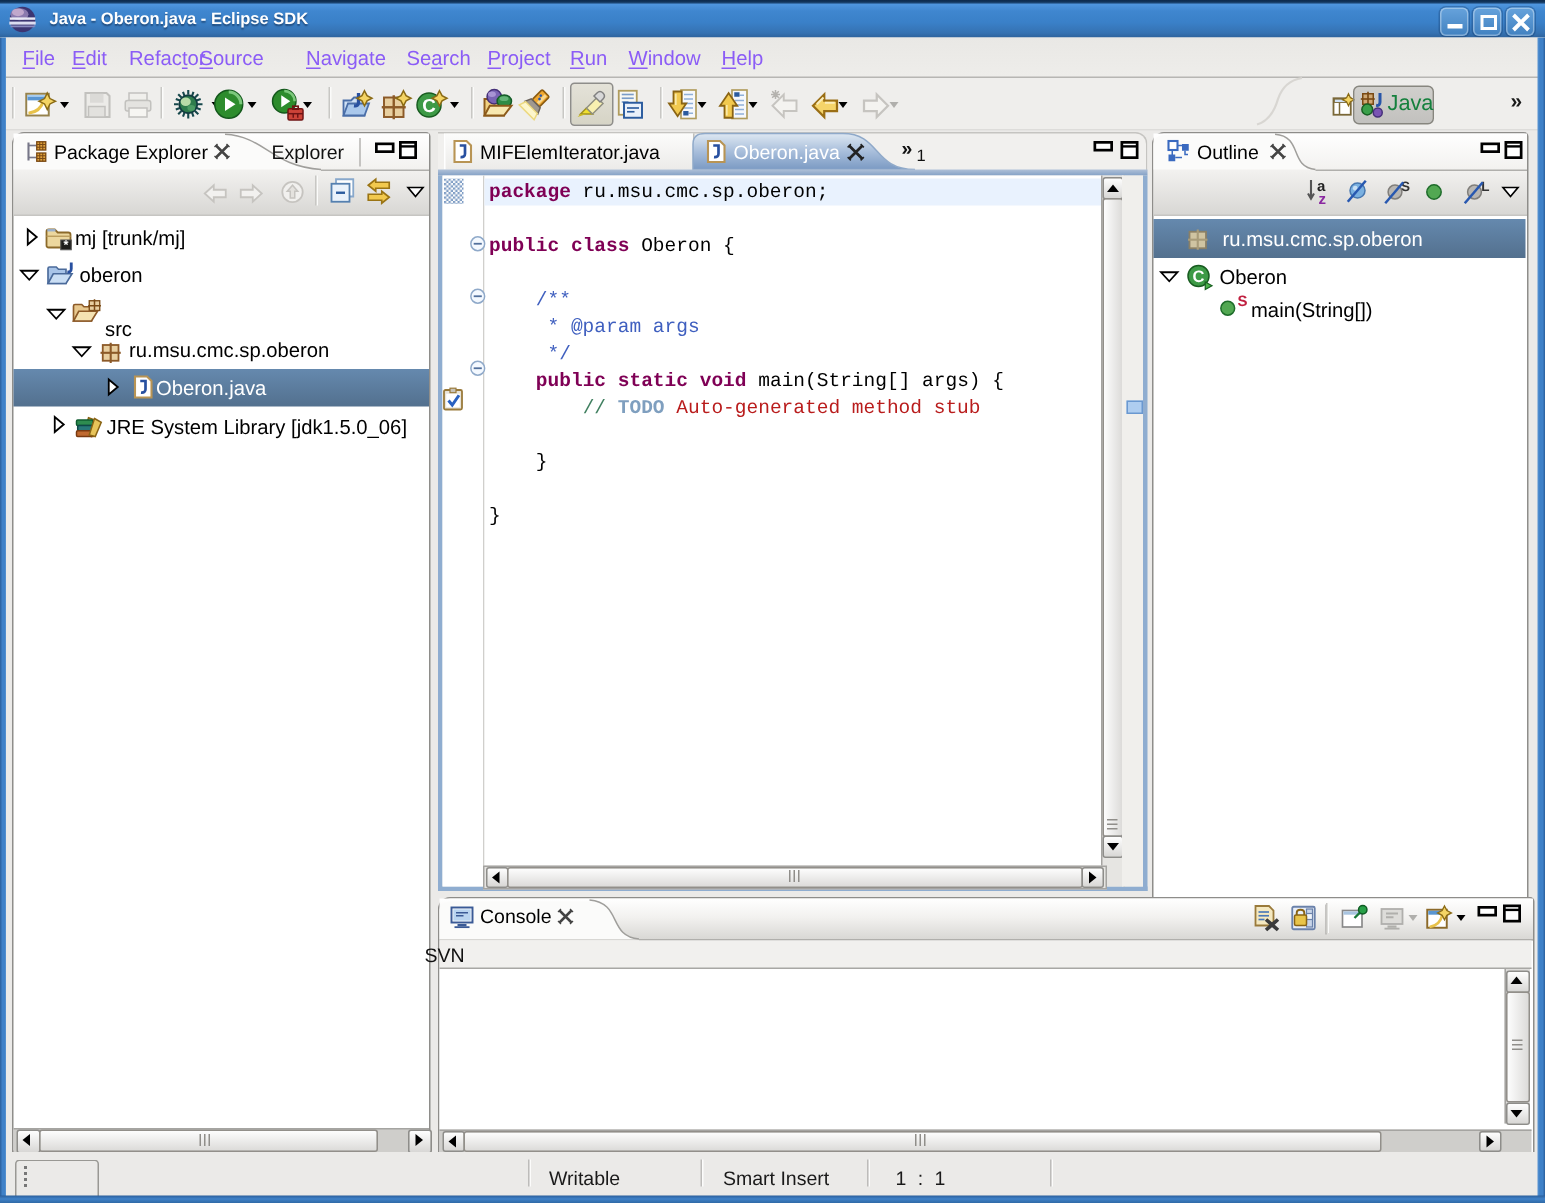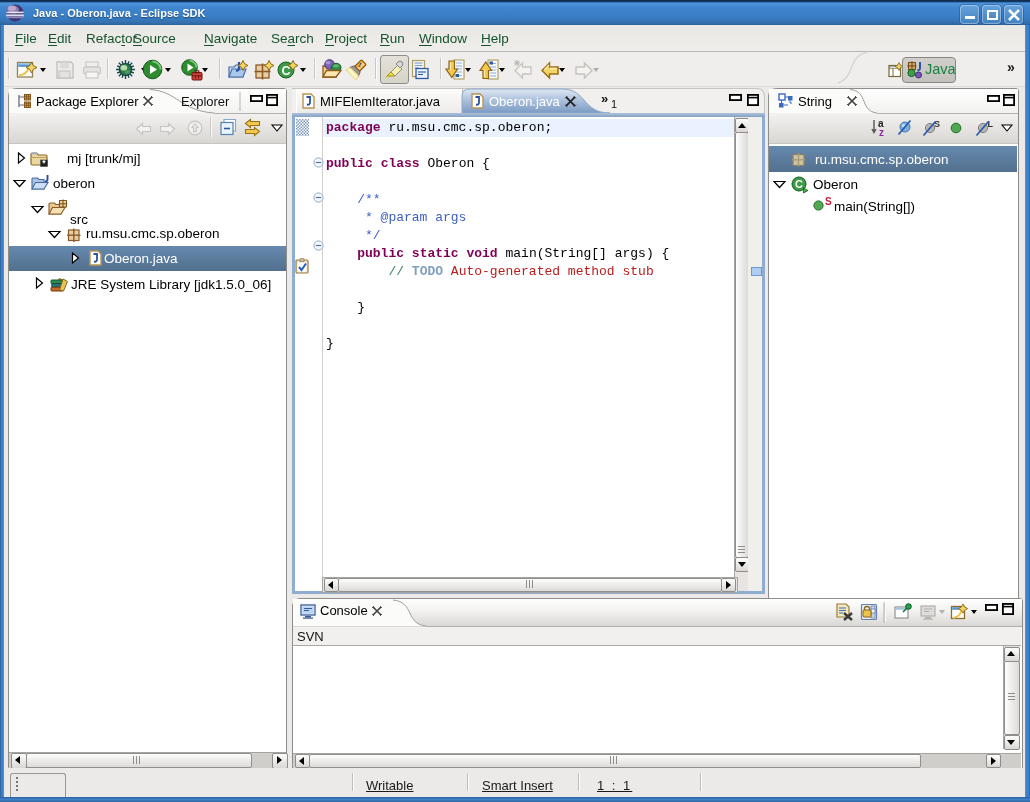--- a/index.html
+++ b/index.html
@@ -5,39 +5,39 @@
 html,body{margin:0;padding:0;}
 body{width:1030px;height:802px;overflow:hidden;position:relative;
   font-family:"Liberation Sans",sans-serif;background:#ebeae8;}
 .abs{position:absolute;}
 #titlebar{left:0;top:0;width:1030px;height:25px;
   background:linear-gradient(#0d2b4d 0%,#13375f 6%,#4e95de 12%,#3f86cf 30%,#3a80c8 60%,#3572b2 88%,#2d629c 100%);}
 #titletext{left:33px;top:7px;font-size:11px;font-weight:bold;color:#fff;letter-spacing:0px;text-shadow:0 1px 1px rgba(10,30,60,.5);}
 .tbtn{top:5px;width:19px;height:19px;border-radius:4px;
   background:linear-gradient(#67a3dc,#4181c0);box-shadow:inset 0 0 0 1px rgba(255,255,255,.35), 0 0 0 1px rgba(20,60,110,.35);}
 #menubar{left:0;top:25px;width:1030px;height:26px;background:linear-gradient(#e9e8e5,#eeedea);border-bottom:1px solid #b7b6b3;}
-.mi{position:absolute;top:31px;font-size:13.5px;color:#14532d;}
+.mi{position:absolute;top:31px;font-size:13.5px;color:#8b5cf6;}
 .mi u{text-decoration:underline;text-underline-offset:2px;}
 #toolbar{left:0;top:52px;width:1030px;height:34px;background:#efeeec;border-bottom:1px solid #dddcda;}
 .tsep{position:absolute;top:6px;width:1px;height:21px;background:#c8c7c4;box-shadow:1px 0 0 #fbfbfa;}
 .dd{position:absolute;width:0;height:0;border-left:3.5px solid transparent;border-right:3.5px solid transparent;border-top:4px solid #000;}
 .dd.dis{border-top-color:#b0afac;}
 .panel{position:absolute;background:#fff;border:1px solid #8e8d8a;border-radius:8px 3px 0 0;}
 .ptext{font-size:13px;color:#000;}
 .white{background:#fff;}
 svg{position:absolute;overflow:visible;}
 .t13{position:absolute;font-size:13.5px;color:#000;white-space:pre;}
 .code{position:absolute;font-family:"Liberation Mono",monospace;font-size:13px;white-space:pre;line-height:18px;}
 .thumbh{position:absolute;background:linear-gradient(#fdfdfd,#dcdbd9);border:1px solid #928f8a;border-radius:2px;}
 .thumbv{position:absolute;background:linear-gradient(90deg,#fdfdfd,#dcdbd9);border:1px solid #928f8a;border-radius:2px;}
 .arrbtn{position:absolute;background:linear-gradient(#fefefe,#d8d7d5);border:1px solid #8e8d8a;border-radius:2px;}
 .arr{position:absolute;width:0;height:0;}
 #statusbar{left:4px;top:768px;width:1021px;height:29px;background:#ebeae8;}
 .ssep{position:absolute;top:5px;width:1px;height:18px;background:#bdbcba;box-shadow:1px 0 0 #fcfcfb;}
-.stext{position:absolute;top:9px;font-size:13px;color:#1a1a1a;text-decoration:underline;}
+.stext{position:absolute;top:9px;font-size:13px;color:#1a1a1a;}
 #bleft{left:0;top:25px;width:4px;height:777px;background:linear-gradient(90deg,#2a5e9b,#3f81c8 40%,#3f81c8 75%,#5b95d2);}
 #bright{left:1025px;top:25px;width:5px;height:777px;background:linear-gradient(90deg,#5b95d2,#3f81c8 30%,#3f81c8 70%,#2a5e9b);}
 #bbottom{left:0;top:797px;width:1030px;height:5px;background:linear-gradient(#2a5e9b,#3f81c8 45%,#2f6aa6);}
 </style>
 </head>
 <body>
 
 <div id="titlebar" class="abs"></div>
 <div id="titletext" class="abs">Java - Oberon.java - Eclipse SDK</div>
 <svg class="abs" style="left:6px;top:4px" width="18" height="18" viewBox="0 0 18 18">
@@ -328,21 +328,21 @@
 <svg style="left:17px;top:152px" width="9" height="12" viewBox="0 0 9 12">
       <path d="M1.5 1 L7.5 6 L1.5 11 Z" fill="#fff" stroke="#000" stroke-width="1.2"></path>
     </svg>
 <svg style="left:30px;top:151px" width="18" height="16" viewBox="0 0 18 16">
   <path d="M1 3.5 Q1 2 2.5 2 H6.5 L8.5 4 H15.5 Q17 4 17 5.5 V12.5 Q17 14 15.5 14 H2.5 Q1 14 1 12.5 Z" fill="#ecd79e" stroke="#8c6a2a" stroke-width="1.2"></path>
   <path d="M1 6.5 H17" stroke="#b89a5a" stroke-width="0.9"></path>
   <path d="M1.5 2.5 L7 2.5" stroke="#9ab0cc" stroke-width="1.6"></path>
   <rect x="10.5" y="9" width="7" height="6.5" fill="#1d1d1b" stroke="#555" stroke-width="0.7"></rect>
   <text x="14" y="15" font-size="8.5" font-weight="bold" fill="#fff" text-anchor="middle" font-family="Liberation Sans">*</text>
 </svg>
-<div class="t13" style="left:67px;top:151px">mj [trunk/mj]</div>
+<div class="t13" style="left:50px;top:151px">mj [trunk/mj]</div>
 <svg style="left:13px;top:179px" width="13" height="9" viewBox="0 0 13 9">
       <path d="M1 1.5 H12 L6.5 7.5 Z" fill="#fff" stroke="#000" stroke-width="1.2"></path>
     </svg>
 <svg style="left:31px;top:174px" width="20" height="17" viewBox="0 0 20 17">
   <path d="M1 5 L1 15 L13 15 L13 5.5 L8 5.5 L6.5 4 L2 4 Q1 4 1 5 Z" fill="#a8c4e8" stroke="#4a6a9a" stroke-width="1.1"></path>
   <path d="M1 15 L4.5 8.5 L17 8.5 L13 15 Z" fill="#cadef4" stroke="#4a6a9a" stroke-width="1.1"></path>
   <path d="M16.5 1 v4.2 q0 2.4 -2.6 2.1" stroke="#2850a0" stroke-width="1.9" fill="none"></path>
 </svg>
 <div class="t13" style="left:53px;top:176px">oberon</div>
 <svg style="left:31px;top:205px" width="13" height="9" viewBox="0 0 13 9">
@@ -508,21 +508,21 @@
   <path d="M81 0.5 C100 2 90 22 108 24" fill="none" stroke="#a09f9c" stroke-width="1"></path>
   <path d="M108 24.5 L249 24.5" stroke="#b0afac" stroke-width="1"></path>
   <line x1="0" y1="54.5" x2="249" y2="54.5" stroke="#c6c5c2"></line>
 </svg>
 <svg style="left:778px;top:93px" width="16" height="16" viewBox="0 0 16 16">
   <rect x="1" y="1" width="6" height="6" fill="#fff" stroke="#3a6ac0" stroke-width="1.4"></rect>
   <rect x="1" y="10" width="4.5" height="4.5" fill="#3a6ac0"></rect>
   <rect x="10" y="3" width="4.5" height="4.5" fill="#3a6ac0"></rect>
   <path d="M7 4 H12 M3.5 7 V12 M5.5 12 H10 M12 7.5 V10 H14" stroke="#3a6ac0" fill="none"></path>
 </svg>
-<div class="abs ptext" style="left:798px;top:94px">String</div>
+<div class="abs ptext" style="left:798px;top:94px">Outline</div>
 <svg style="left:846px;top:95px" width="12" height="12" viewBox="0 0 12 12">
   <path d="M2 2 L10 10 M10 2 L2 10" stroke="#444" stroke-width="1.7"></path>
   <path d="M1 3 L3 1 M9 1 L11 3 M11 9 L9 11 M1 9 L3 11" stroke="#444" stroke-width="0.9"></path>
 </svg>
 <svg style="left:987px;top:95px" width="13" height="7" viewBox="0 0 13 7">
     <rect x="0.9" y="0.9" width="11.2" height="5.2" fill="#fff" stroke="#000" stroke-width="1.8"></rect>
   </svg>
 <svg style="left:1003px;top:94px" width="12" height="12" viewBox="0 0 12 12">
     <rect x="0.9" y="0.9" width="10.2" height="10.2" fill="#fff" stroke="#000" stroke-width="1.8"></rect>
     <line x1="1" y1="3.6" x2="11" y2="3.6" stroke="#000" stroke-width="1.6"></line>
@@ -636,21 +636,21 @@
 <div class="dd" style="left:971px;top:610px"></div>
 <svg style="left:985px;top:604px" width="13" height="7" viewBox="0 0 13 7">
     <rect x="0.9" y="0.9" width="11.2" height="5.2" fill="#fff" stroke="#000" stroke-width="1.8"></rect>
   </svg>
 <svg style="left:1002px;top:603px" width="12" height="12" viewBox="0 0 12 12">
     <rect x="0.9" y="0.9" width="10.2" height="10.2" fill="#fff" stroke="#000" stroke-width="1.8"></rect>
     <line x1="1" y1="3.6" x2="11" y2="3.6" stroke="#000" stroke-width="1.6"></line>
   </svg>
 
 <div class="abs" style="left:293px;top:627px;width:728px;height:18px;background:#f1f0ee;border-bottom:1px solid #a8a7a4"></div>
-<div class="abs" style="left:297px;top:629px;font-size:13px;color:#111">SVN</div>
+<div class="abs" style="left:283px;top:629px;font-size:13px;color:#111">SVN</div>
 
 <div class="abs white" style="left:293px;top:646px;width:728px;height:107px"></div>
 
 <div class="abs" style="left:1003px;top:646px;width:16px;height:103px;background:#dedddb;border-left:1px solid #a5a4a1"></div>
 <div class="abs arrbtn" style="left:1004px;top:647px;width:14px;height:13px"></div>
 <div class="arr" style="left:1007px;top:651px;border-left:4px solid transparent;border-right:4px solid transparent;border-bottom:5px solid #000"></div>
 <div class="abs thumbv" style="left:1004px;top:661px;width:14px;height:72px"></div>
 <div class="abs" style="left:1008px;top:693px;width:7px;height:1px;background:#908e8a;box-shadow:0 3px 0 #908e8a,0 6px 0 #908e8a"></div>
 <div class="abs arrbtn" style="left:1004px;top:735px;width:14px;height:13px"></div>
 <div class="arr" style="left:1007px;top:740px;border-left:4px solid transparent;border-right:4px solid transparent;border-top:5px solid #000"></div>

